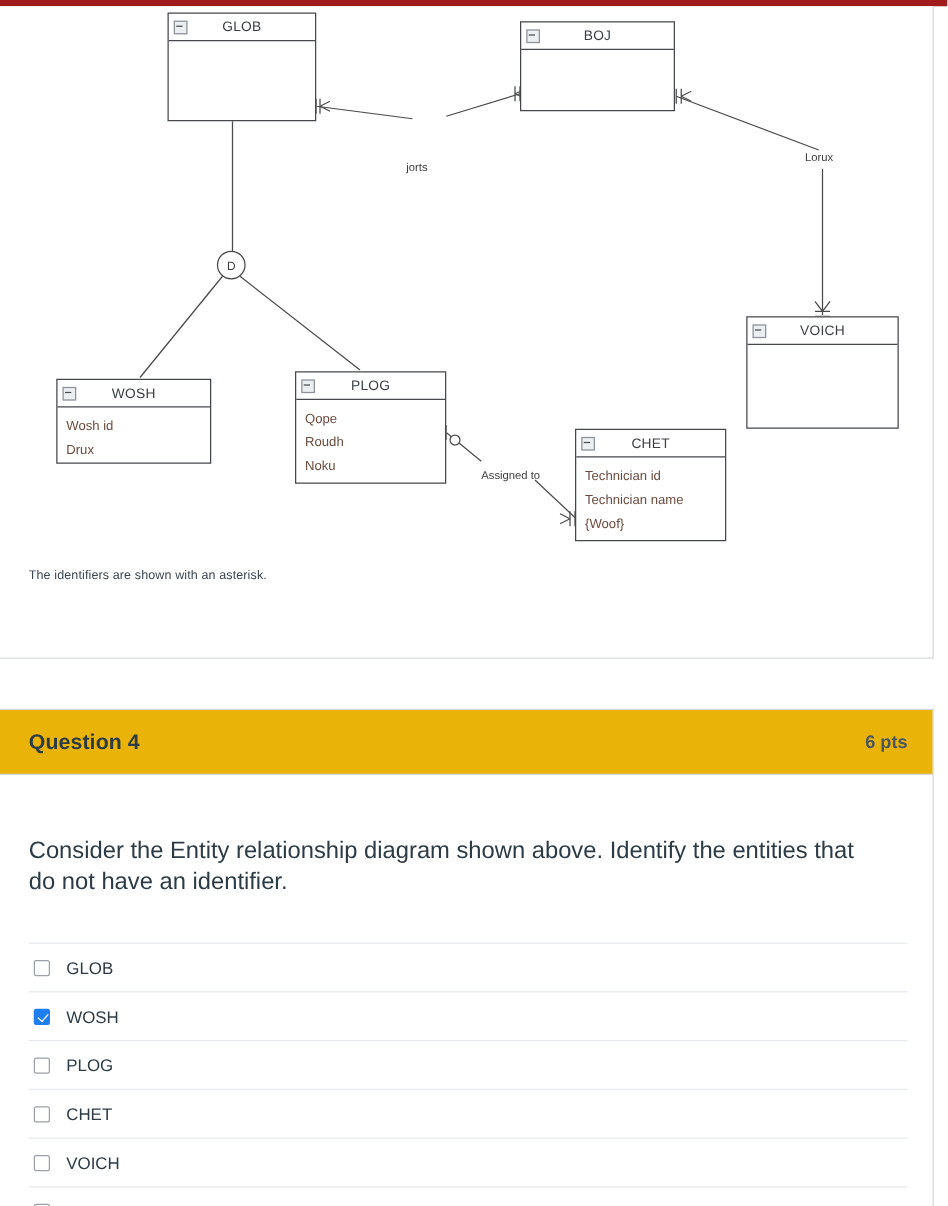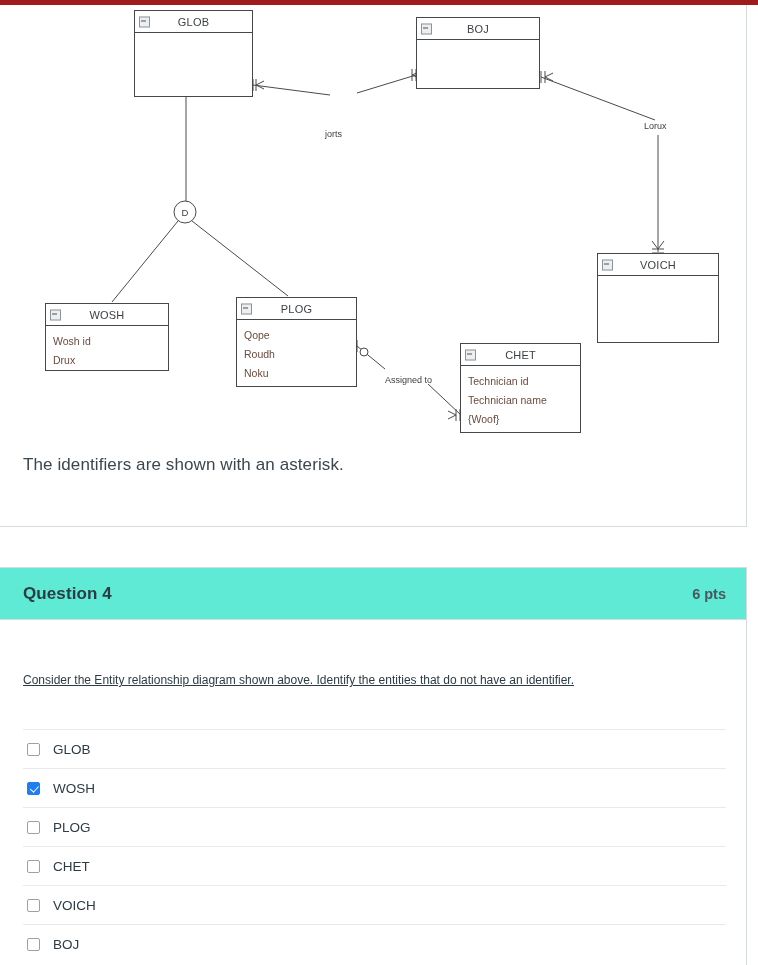--- a/index.html
+++ b/index.html
@@ -119,64 +119,63 @@
     z-index: 4;
   }
   #lbl-jorts    { left: 325px; top: 84px; margin-top: 40px; }
   #lbl-billed   { left: 644px; top: 116px; }
   #lbl-assigned { left: 385px; top: 370px; }
 
   .note-line {
     position: absolute;
     left: 23px;
     top: 450px;
-    font-size: 17px;
+    font-size: 10px;
     color: #3c4650;
     letter-spacing: .1px;
   }
 
   
   .card-question {
     position: absolute;
     left: 0px;
     top: 567px;
     width: 747px;
     height: 400px;
     border: 1px solid #d5dade;
     border-left: none;
     box-sizing: border-box;
     background: #fff;
   }
   .q-header {
     height: 52px;
-    background: #5eead4;
+    background: #eab308;
     border-bottom: 1px solid #d5dade;
     display: flex;
     align-items: center;
     justify-content: space-between;
     padding: 0 20px 0 23px;
     box-sizing: border-box;
   }
   .q-title {
     font-size: 17px;
     font-weight: bold;
     color: #2d3b45;
     letter-spacing: .1px;
   }
   .q-points {
     font-size: 14.5px;
     font-weight: bold;
     color: #4b5660;
   }
   .q-prompt {
     padding: 48px 40px 0 23px;
-    font-size: 12px;
+    font-size: 19px;
     line-height: 25px;
     color: #2d3b45;
-    text-decoration: underline;
   }
 
   .options {
     margin-top: 36px;
     padding: 0 0 0 0;
   }
   .option-row {
     display: flex;
     align-items: center;
     height: 38px;

